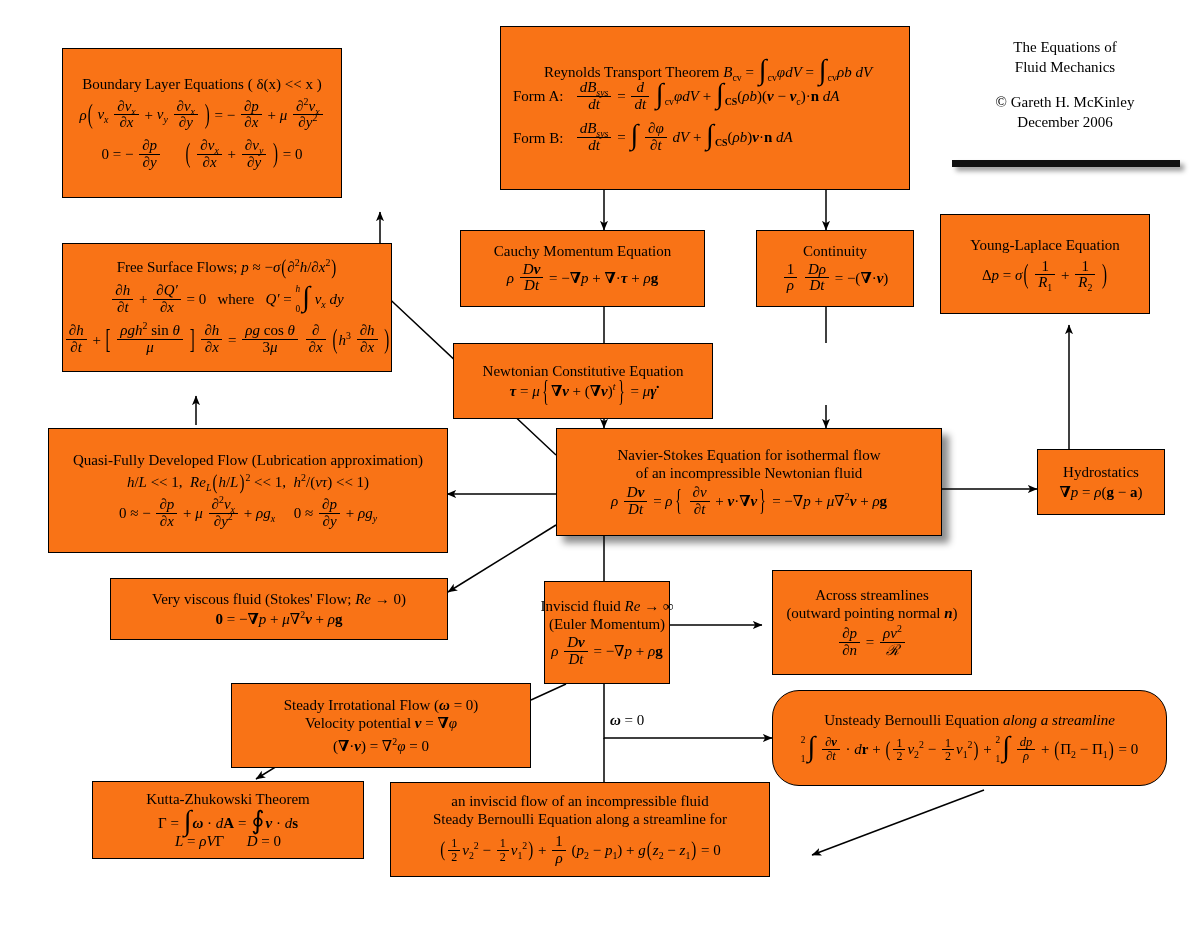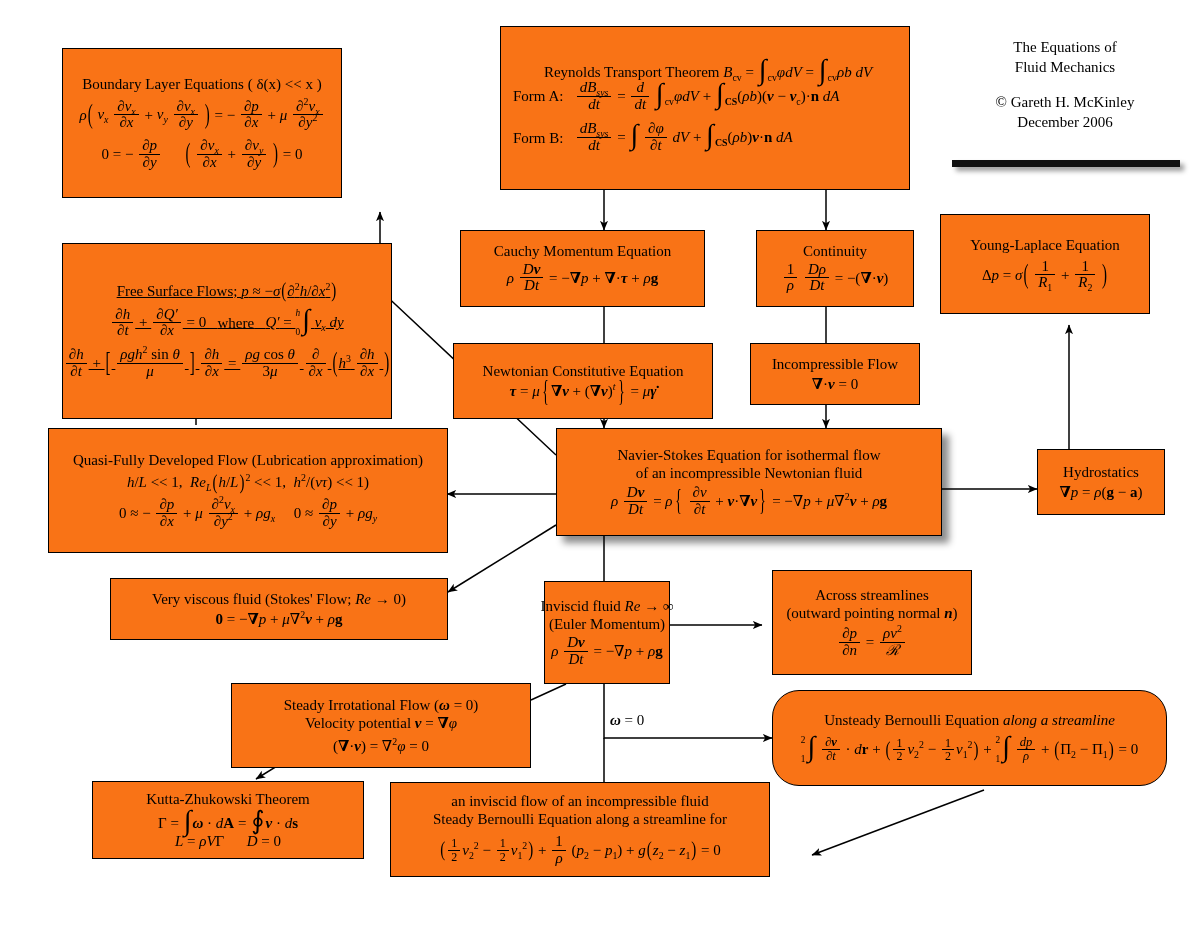--- a/index.html
+++ b/index.html
@@ -253,21 +253,21 @@
       <span>
         <span class="paren">(</span>
         <span class="frac"><span class="num">∂<i class="v">v<sub>x</sub></i></span><span class="den">∂<i class="v">x</i></span></span>
         +
         <span class="frac"><span class="num">∂<i class="v">v<sub>y</sub></i></span><span class="den">∂<i class="v">y</i></span></span>
         <span class="paren">)</span> = 0
       </span>
     </div>
   </div>
 
-  <div class="box" style="left:62px; top:243px; width:330px; height:176px;text-decoration:underline;">
+  <div class="box" style="left:62px; top:243px; width:330px; height:129px;">
     <div class="ttl">
       Free Surface Flows; <i class="v">p</i> ≈ −<i class="v">σ</i><span class="paren sm">(</span>∂<sup>2</sup><i class="v">h</i>/∂<i class="v">x</i><sup>2</sup><span class="paren sm">)</span>
     </div>
     <div class="eq" style="margin-top:8px;">
       <span>
         <span class="frac"><span class="num">∂<i class="v">h</i></span><span class="den">∂<i class="v">t</i></span></span>
         +
         <span class="frac"><span class="num">∂<i class="v">Q′</i></span><span class="den">∂<i class="v">x</i></span></span>
         = 0
       </span>
@@ -333,26 +333,20 @@
 
   <div class="box" style="left:756px; top:230px; width:158px; height:77px;">
     <div class="ttl">Continuity</div>
     <div class="eq">
       <span class="frac"><span class="num">1</span><span class="den"><i class="v">ρ</i></span></span>
       <span class="frac"><span class="num"><i class="v">Dρ</i></span><span class="den"><i class="v">Dt</i></span></span>
       = −(<span class="bf">∇</span>·<span class="bfi">v</span>)
     </div>
   </div>
 
-  <div class="box" style="left:750px; top:343px; width:170px; height:62px;">
-    <div class="ttl">Incompressible Flow</div>
-    <div class="eq">
-      <span class="bf">∇</span>·<span class="bfi">v</span> = 0
-    </div>
-  </div>
 
   <div class="box" style="left:940px; top:214px; width:210px; height:100px;">
     <div class="ttl">Young-Laplace Equation</div>
     <div class="eq" style="margin-top:6px;">
       Δ<i class="v">p</i> = <i class="v">σ</i><span class="paren">(</span>
       <span class="frac"><span class="num">1</span><span class="den"><i class="v">R</i><sub>1</sub></span></span>
       +
       <span class="frac"><span class="num">1</span><span class="den"><i class="v">R</i><sub>2</sub></span></span>
       <span class="paren">)</span>
     </div>

